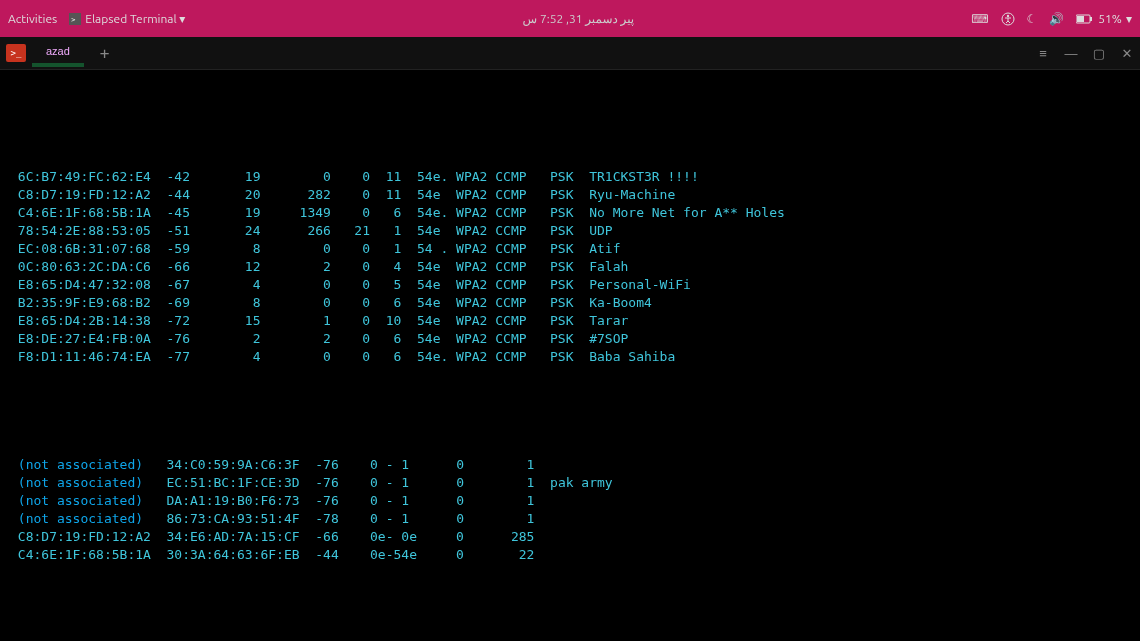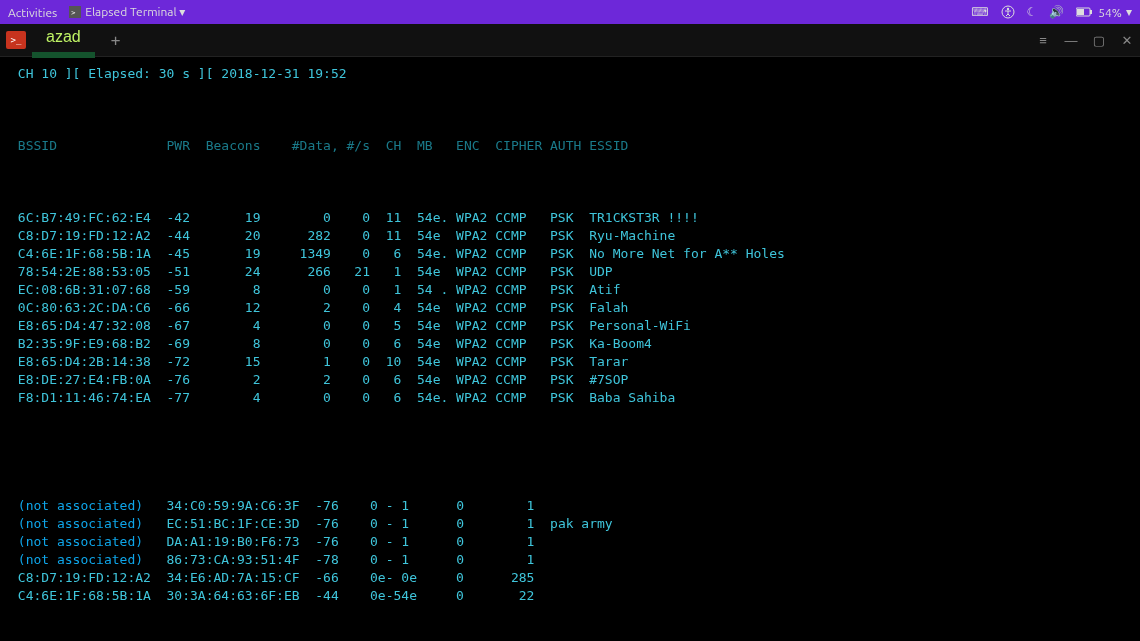--- a/index.html
+++ b/index.html
@@ -1,23 +1,23 @@
 <!DOCTYPE html>
 <html><head>
 <meta charset="utf-8">
 <style>
 html,body{margin:0;padding:0;width:1140px;height:641px;background:#000;font-family:"DejaVu Sans Mono","Courier New",monospace;font-size:13px;color:#ddd;overflow:hidden}
-.topbar{height:24px;background:#6d28d9;color:#ddd;display:flex;align-items:center;justify-content:space-between;padding:0 8px;font-family:Ubuntu,sans-serif;font-size:12px}
+.topbar{height:37px;background:#be185d;color:#ddd;display:flex;align-items:center;justify-content:space-between;padding:0 8px;font-family:Ubuntu,sans-serif;font-size:12px}
 .tb-left,.tb-right{display:flex;align-items:center;gap:12px}
 .tb-center{flex:1;text-align:center;font-size:12px;color:#ccc}
 .tb-item{display:flex;align-items:center;gap:4px;cursor:default}
 .titlebar{height:32px;background:#111;display:flex;align-items:center;padding:0 6px;gap:6px;border-bottom:1px solid #222}
 .app-icon{width:20px;height:18px;background:#c7331e;border-radius:2px;display:flex;align-items:center;justify-content:center;color:#fff;font-size:10px;font-family:monospace}
 .app-icon::after{content:'>_';font-size:9px}
-.tab{padding:6px 14px;color:#bef264;font-family:sans-serif;font-size:16px;border-bottom:6px solid #14532d}
+.tab{padding:6px 14px;color:#f0abfc;font-family:sans-serif;font-size:11px;border-bottom:4px solid #14532d}
 .tab-add{color:#888;font-size:16px;padding:0 10px;cursor:pointer}
 .win-btns{margin-left:auto;display:flex;gap:14px;color:#888;font-family:sans-serif}
 .win-btn{cursor:pointer;width:14px;text-align:center}
 .term{padding:8px 10px;color:#3fc5db;white-space:pre;line-height:18px;font-size:13px;letter-spacing:0}
 .hdr{color:#1a7a8a}
 .dim{color:#0ea5e9}
 svg{display:block}
 </style>
 </head>
 <body>
@@ -28,57 +28,57 @@
     <span class="tb-item">
       <span>
         <svg width="12" height="12" viewBox="0 0 12 12">
             <rect width="12" height="12" fill="#555"></rect>
             <text x="2" y="9" font-size="8" fill="#fff">&gt;</text>
           </svg>
       </span>
       <span>Elapsed Terminal ▾</span>
     </span>
   </div>
+  <div class="tb-center">پیر دسمبر 31, 7:52 س</div>
   <div class="tb-right">
     <span>⌨</span>
     <span>
       <svg width="14" height="14" viewBox="0 0 14 14">
           <circle cx="7" cy="7" r="6" fill="none" stroke="#ddd" stroke-width="1"></circle>
           <circle cx="7" cy="4" r="1.2" fill="#ddd"></circle>
           <path d="M4 6h6M7 6v4M5 11l2-2 2 2" stroke="#ddd" stroke-width="1" fill="none"></path>
         </svg>
     </span>
     <span>☾</span>
     <span>🔊</span>
     <span class="tb-item">
       <span>
         <svg width="18" height="10" viewBox="0 0 18 10">
             <rect x="0" y="1" width="14" height="8" rx="1" fill="none" stroke="#ddd"></rect>
             <rect x="14" y="3" width="2" height="4" fill="#ddd"></rect>
             <rect x="1" y="2" width="7" height="6" fill="#ddd"></rect>
           </svg>
       </span>
-      <span>54%</span>
+      <span>51%</span>
       <span>▾</span>
     </span>
   </div>
 </div>
 
 <div class="titlebar">
   <div class="app-icon"></div>
   <div class="tab">azad</div>
   <div class="tab-add">+</div>
   <div class="win-btns">
     <span class="win-btn">≡</span>
     <span class="win-btn">—</span>
     <span class="win-btn">▢</span>
     <span class="win-btn">✕</span>
   </div>
 </div>
 
-<div class="term"><div> CH 10 ][ Elapsed: 30 s ][ 2018-12-31 19:52</div>
+<div class="term">
 <div> </div>
-<div class="hdr"> BSSID              PWR  Beacons    #Data, #/s  CH  MB   ENC  CIPHER AUTH ESSID</div>
 <div> </div>
 <div id="ap-rows"><div> 6C:B7:49:FC:62:E4  -42       19        0    0  11  54e. WPA2 CCMP   PSK  TR1CKST3R !!!!</div><div> C8:D7:19:FD:12:A2  -44       20      282    0  11  54e  WPA2 CCMP   PSK  Ryu-Machine</div><div> C4:6E:1F:68:5B:1A  -45       19     1349    0   6  54e. WPA2 CCMP   PSK  No More Net for A** Holes</div><div> 78:54:2E:88:53:05  -51       24      266   21   1  54e  WPA2 CCMP   PSK  UDP</div><div> EC:08:6B:31:07:68  -59        8        0    0   1  54 . WPA2 CCMP   PSK  Atif</div><div> 0C:80:63:2C:DA:C6  -66       12        2    0   4  54e  WPA2 CCMP   PSK  Falah</div><div> E8:65:D4:47:32:08  -67        4        0    0   5  54e  WPA2 CCMP   PSK  Personal-WiFi</div><div> B2:35:9F:E9:68:B2  -69        8        0    0   6  54e  WPA2 CCMP   PSK  Ka-Boom4</div><div> E8:65:D4:2B:14:38  -72       15        1    0  10  54e  WPA2 CCMP   PSK  Tarar</div><div> E8:DE:27:E4:FB:0A  -76        2        2    0   6  54e  WPA2 CCMP   PSK  #7SOP</div><div> F8:D1:11:46:74:EA  -77        4        0    0   6  54e. WPA2 CCMP   PSK  Baba Sahiba</div></div>
 <div> </div>
 <div> </div>
 <div id="sta-rows"><div><span class="dim"> (not associated)</span>   34:C0:59:9A:C6:3F  -76    0 - 1      0        1</div><div><span class="dim"> (not associated)</span>   EC:51:BC:1F:CE:3D  -76    0 - 1      0        1  pak army</div><div><span class="dim"> (not associated)</span>   DA:A1:19:B0:F6:73  -76    0 - 1      0        1</div><div><span class="dim"> (not associated)</span>   86:73:CA:93:51:4F  -78    0 - 1      0        1</div><div> C8:D7:19:FD:12:A2  34:E6:AD:7A:15:CF  -66    0e- 0e     0      285</div><div> C4:6E:1F:68:5B:1A  30:3A:64:63:6F:EB  -44    0e-54e     0       22</div></div></div>
 
 </body></html>

